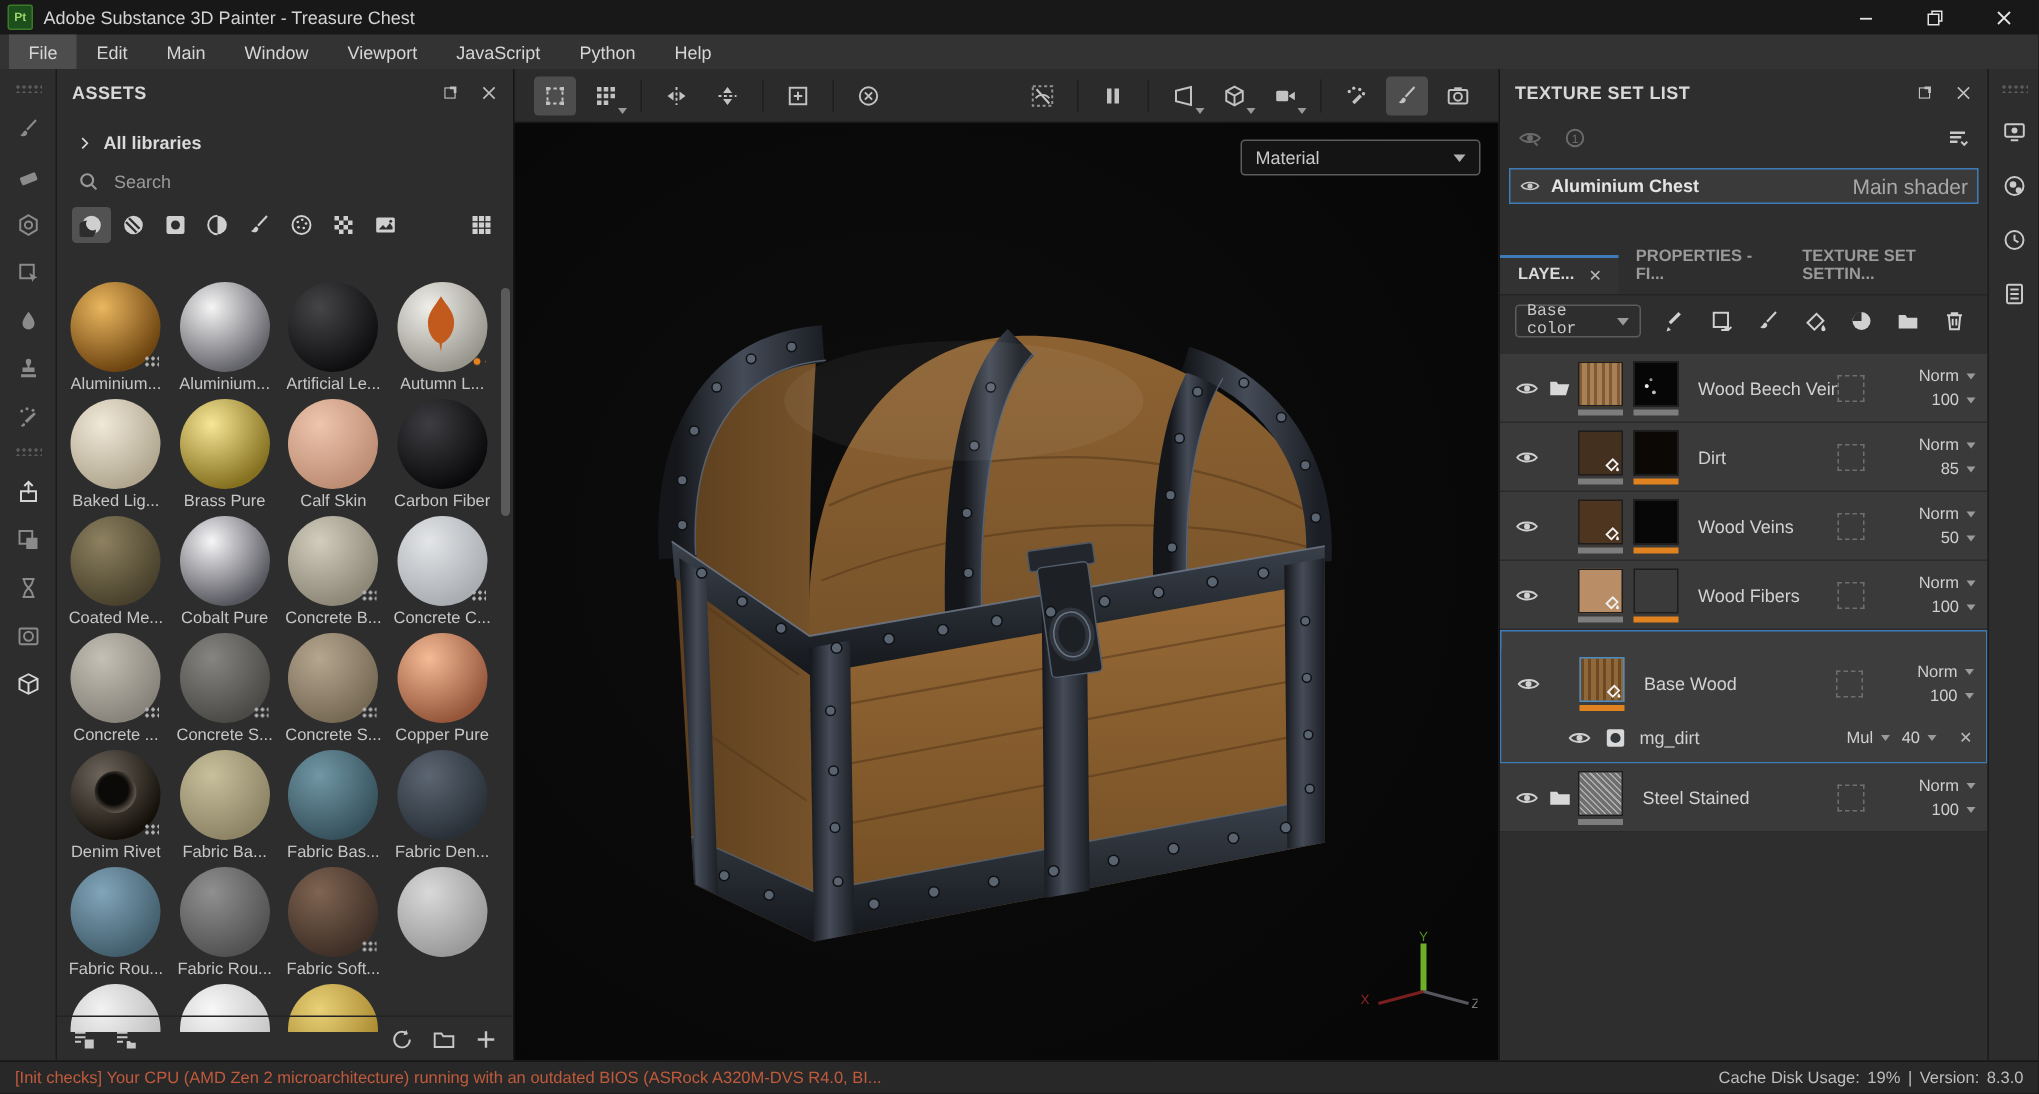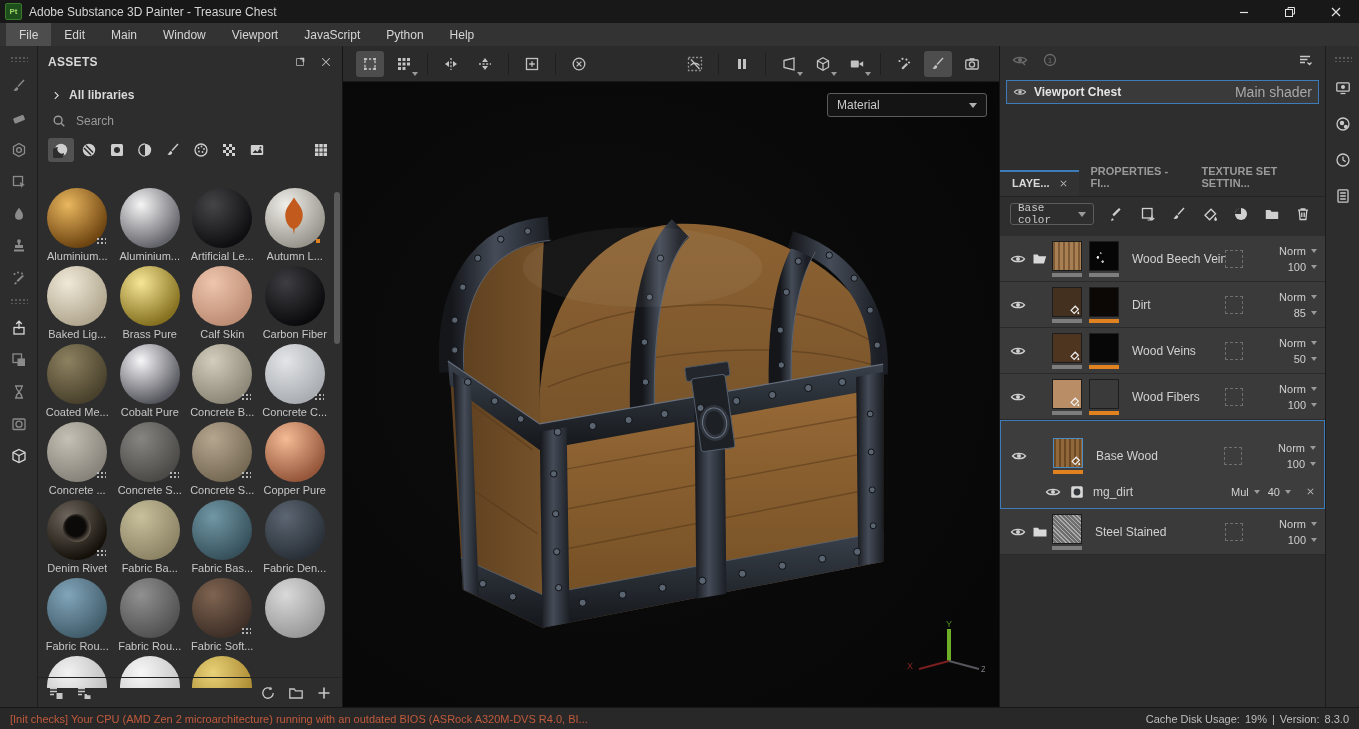--- a/index.html
+++ b/index.html
@@ -847,20 +847,35 @@
     <line x1="46" y1="42" x2="46" y2="10" stroke="#6fae27" stroke-width="4"></line>
     <line x1="46" y1="42" x2="16" y2="50" stroke="#7a1f1f" stroke-width="2"></line>
     <line x1="46" y1="42" x2="76" y2="50" stroke="#56565e" stroke-width="2"></line>
     <text x="43" y="8" font-size="9" fill="#4f8f1f" font-family="Liberation Sans, sans-serif">Y</text>
     <text x="4" y="50" font-size="9" fill="#8a2525" font-family="Liberation Sans, sans-serif">X</text>
     <text x="78" y="53" font-size="9" fill="#7a7a82" font-family="Liberation Sans, sans-serif">Z</text>
   </svg>
 </div>
 
 <div id="rightpanel" class="abs">
+  <div class="panel-head">
+    <span class="panel-title">TEXTURE SET LIST</span>
+    <span class="spring"></span>
+    <span class="ic">
+        <svg width="12" height="12" viewBox="0 0 16 16" fill="none" stroke="currentColor">
+          <rect x="3.5" y="3.5" width="9" height="9"></rect>
+          <path d="M8 3.5h4.5V8" stroke-width="2.4"></path>
+        </svg>
+      </span>
+    <span class="ic">
+        <svg width="12" height="12" viewBox="0 0 16 16">
+          <path d="M3 3l10 10M13 3L3 13" stroke="currentColor" stroke-width="1.4"></path>
+        </svg>
+      </span>
+  </div>
   <div id="tsl-toolbar">
       <span class="ic dim">
         <svg width="16" height="16" viewBox="0 0 16 16" fill="none" stroke="currentColor" stroke-width="1.3">
           <path d="M1.5 8C4 4.5 12 4.5 14.5 8 12 11.5 4 11.5 1.5 8Z"></path>
           <circle cx="8" cy="8" r="2" fill="currentColor" stroke="none"></circle>
           <path d="M11 11l2 2"></path>
         </svg>
       </span>
       <span class="ic dim">
         <svg width="16" height="16" viewBox="0 0 16 16" fill="none" stroke="currentColor" stroke-width="1.3">
@@ -876,21 +891,21 @@
         </svg>
       </span>
     </div>
   <div id="ts-row">
     <span class="ic">
         <svg width="14" height="14" viewBox="0 0 16 16">
           <path d="M1.5 8C4 4.5 12 4.5 14.5 8 12 11.5 4 11.5 1.5 8Z" fill="none" stroke="currentColor" stroke-width="1.2"></path>
           <circle cx="8" cy="8" r="2" fill="currentColor"></circle>
         </svg>
       </span>
-    <span id="ts-name">Viewport Chest</span>
+    <span id="ts-name">Aluminium Chest</span>
     <span class="spring"></span>
     <span id="ts-shader">Main shader</span>
   </div>
   <div id="tabsbar">
       <div class="tab active">
         <span>LAYE...</span>
         <span class="ic">
           <svg width="11" height="11" viewBox="0 0 16 16" fill="none" stroke="currentColor" stroke-width="1.3">
             <path d="M4 4l8 8M12 4l-8 8" stroke-width="1.5"></path>
           </svg>

